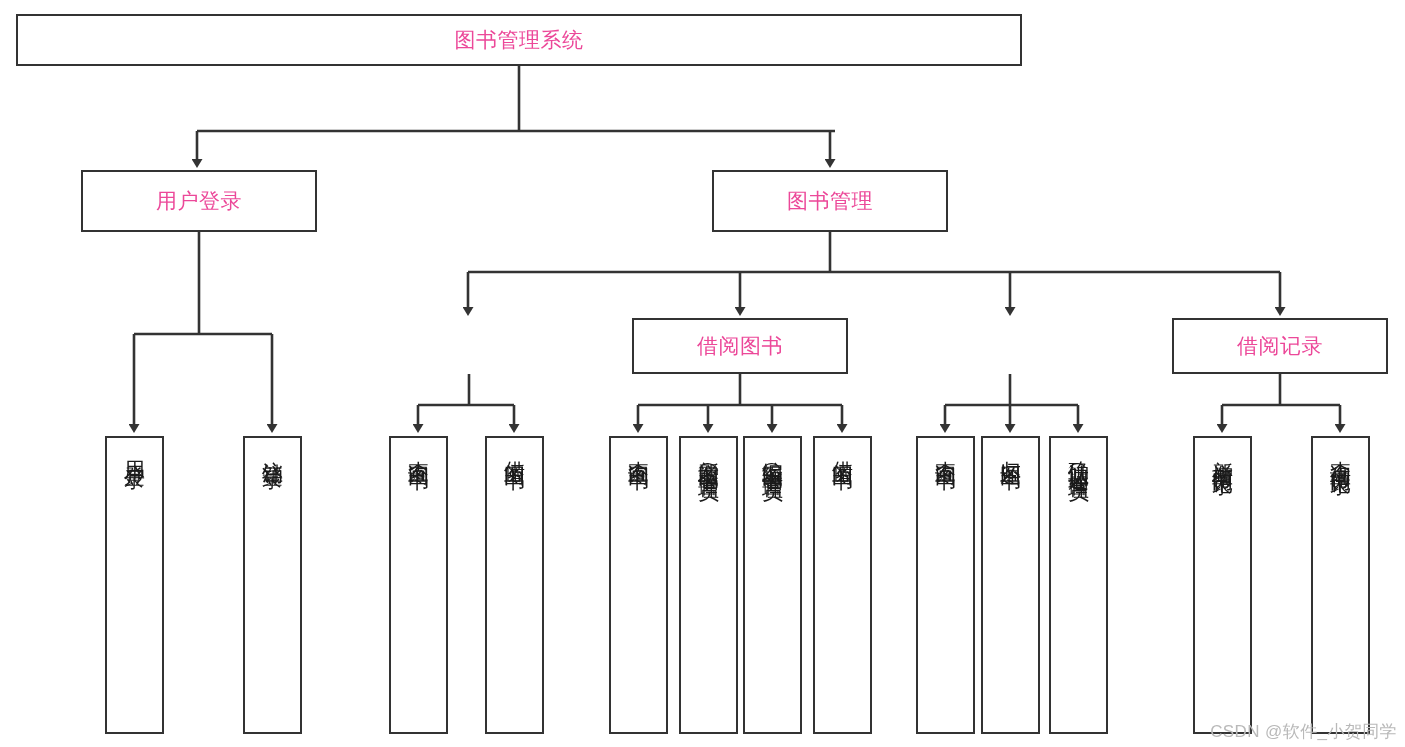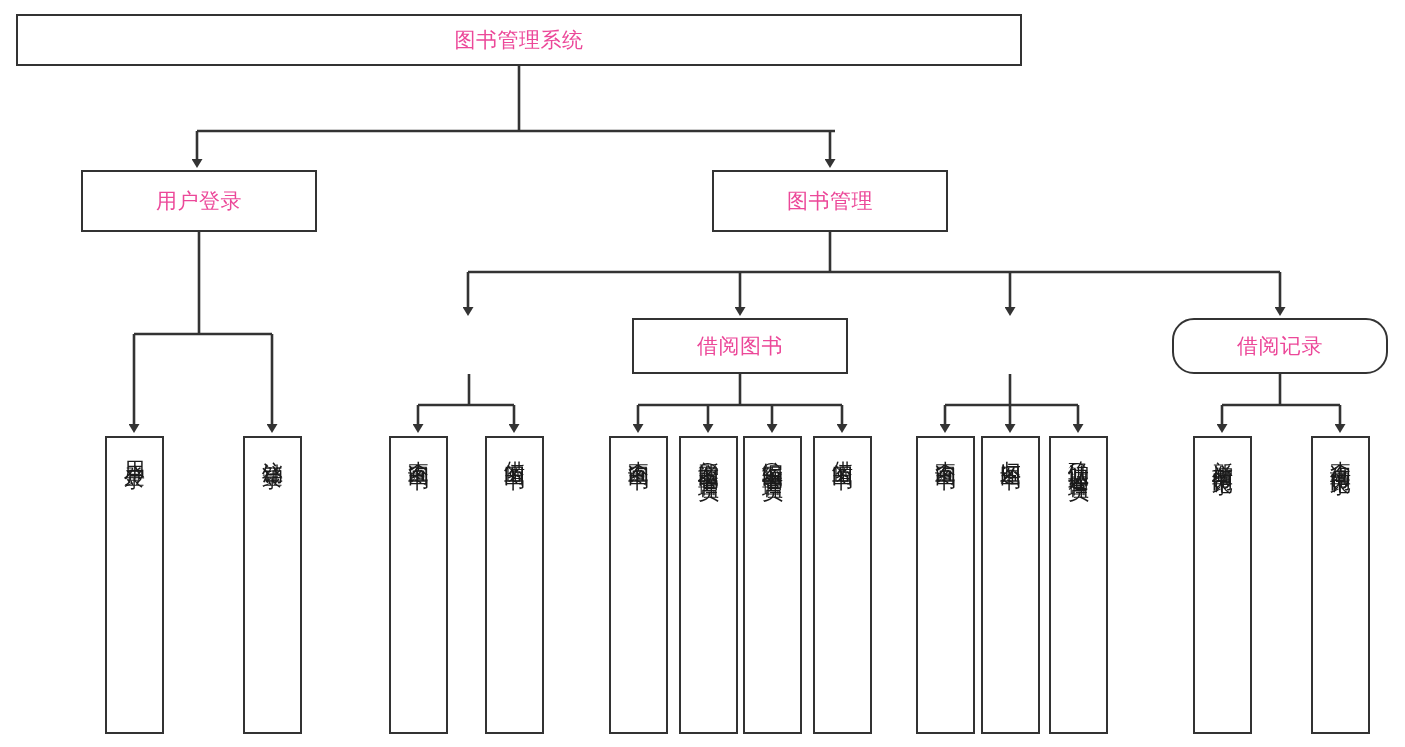--- a/index.html
+++ b/index.html
@@ -136,21 +136,21 @@
   <div class="node-box" style="left:81px; top:170px; width:236px; height:62px;">
     <span class="node-label-h">用户登录</span>
   </div>
   <div class="node-box" style="left:712px; top:170px; width:236px; height:62px;">
     <span class="node-label-h">图书管理</span>
   </div>
 
   <div class="node-box" style="left:632px; top:318px; width:216px; height:56px;">
     <span class="node-label-h">借阅图书</span>
   </div>
-  <div class="node-box" style="left:1172px; top:318px; width:216px; height:56px;border-radius:22px;">
+  <div class="node-box" style="left:1172px; top:318px; width:216px; height:56px;">
     <span class="node-label-h">借阅记录</span>
   </div>
 
   <div class="node-box leaf" style="left:105px; top:436px; width:59px; height:298px;">
     <span class="node-label-v">用户登录</span>
   </div>
   <div class="node-box leaf" style="left:243px; top:436px; width:59px; height:298px;">
     <span class="node-label-v">注销登录</span>
   </div>
 
@@ -184,14 +184,15 @@
     <span class="node-label-v">确认归还（管理员）</span>
   </div>
 
   <div class="node-box leaf" style="left:1193px; top:436px; width:59px; height:298px;">
     <span class="node-label-v">新增借阅记录</span>
   </div>
   <div class="node-box leaf" style="left:1311px; top:436px; width:59px; height:298px;">
     <span class="node-label-v">查询借阅记录</span>
   </div>
 
+  <div id="watermark">CSDN @软件_小贺同学</div>
 
 </div>
 
 </body></html>

